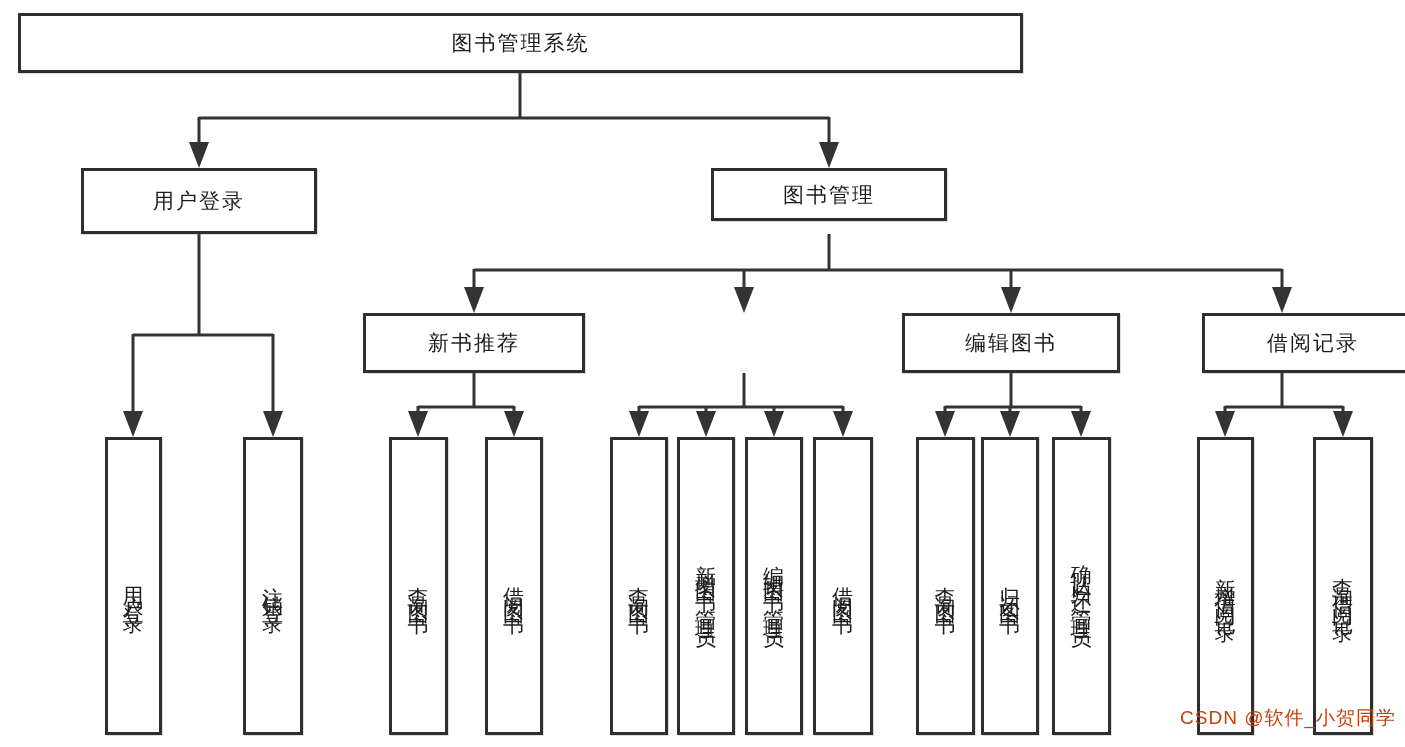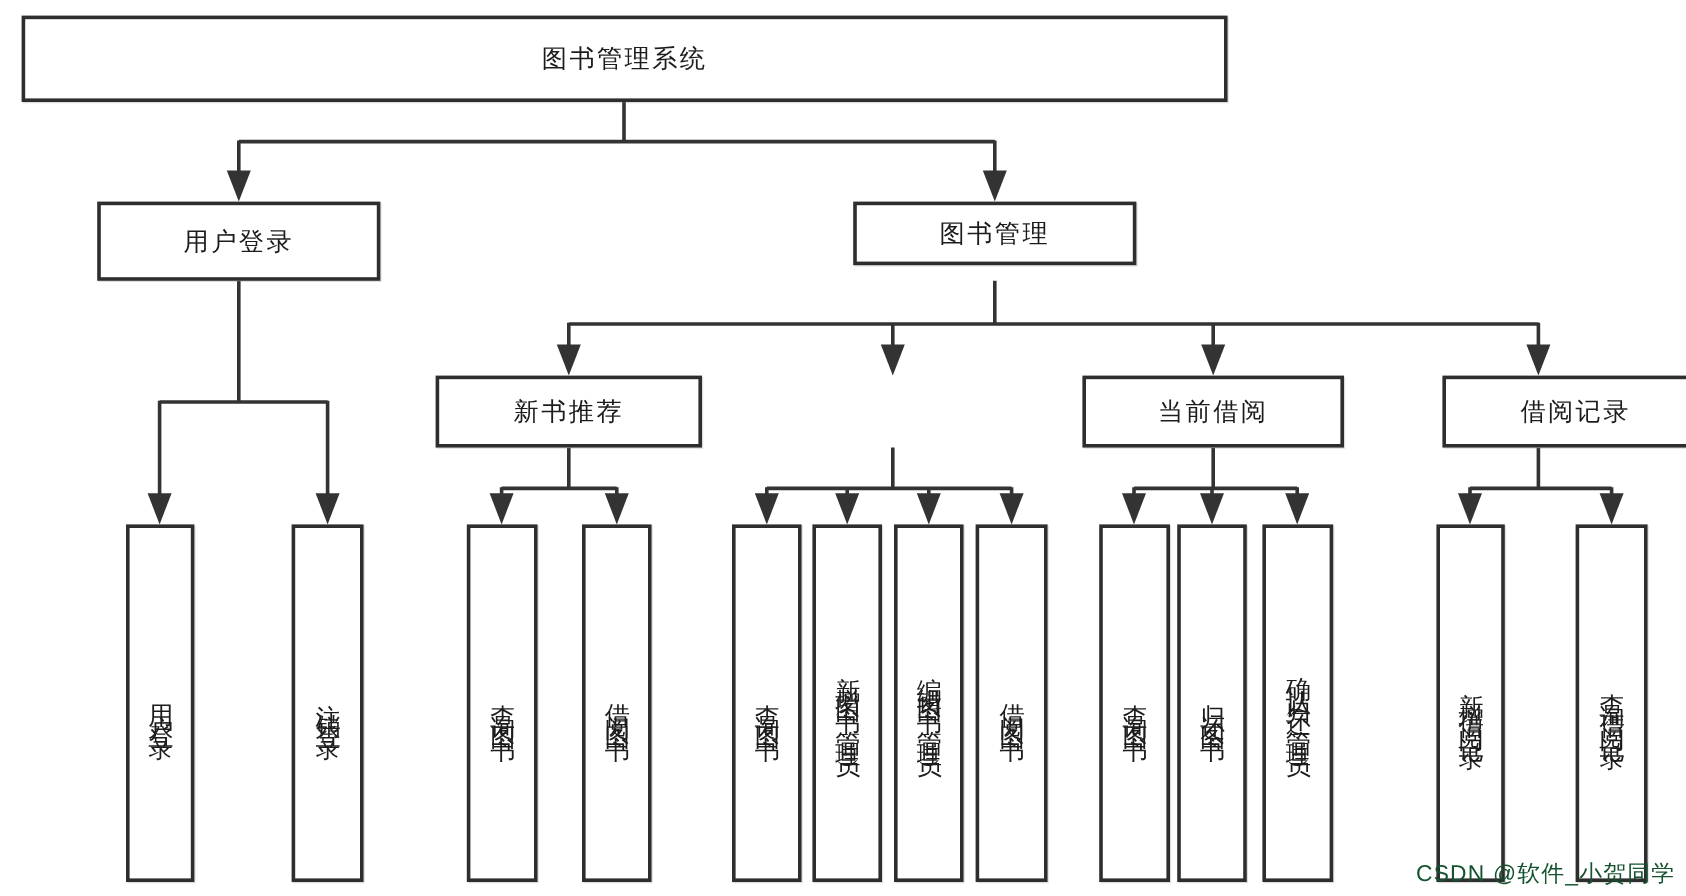--- a/index.html
+++ b/index.html
@@ -24,21 +24,21 @@
     text-align:center;
   }
   .leaf{
     writing-mode:vertical-rl;
     text-orientation:mixed;
     letter-spacing:9px;
     line-height:1;
     padding-top:4px;
   }
   
-  .n-root          {left:18px;  top:13px;  width:1005px; height:72px;}
+  .n-root          {left:18px;  top:13px;  width:1005px; height:60px;}
   .n-user-login    {left:81px;  top:168px; width:236px;  height:66px;}
   .n-book-mgmt     {left:711px; top:168px; width:236px;  height:53px;}
   .n-new-book      {left:363px; top:313px; width:222px;  height:60px;}
   .n-book-borrow   {left:633px; top:313px; width:222px;  height:60px;}
   .n-current-borrow{left:902px; top:313px; width:218px;  height:60px;}
   .n-borrow-records{left:1202px;top:313px; width:222px;  height:60px;}
   .leaf{top:437px;height:298px;}
   .n-leaf-user-login {left:105px; width:57px;}
   .n-leaf-logout     {left:243px; width:60px;}
   .n-nb-query        {left:389px; width:59px;}
@@ -47,23 +47,23 @@
   .n-bb-add          {left:677px; width:58px;}
   .n-bb-edit         {left:745px; width:58px;}
   .n-bb-borrow       {left:813px; width:60px;}
   .n-cb-query        {left:916px; width:59px;}
   .n-cb-return       {left:981px; width:58px;}
   .n-cb-confirm      {left:1052px;width:59px;}
   .n-br-add          {left:1197px;width:57px;}
   .n-br-query        {left:1313px;width:60px;}
   .watermark{
     position:absolute;
-    right:9px;bottom:6px;
+    right:9px;bottom:16px;
     font-size:19px;
-    color:#14532d;
+    color:#c2410c;
     letter-spacing:1px;
     white-space:nowrap;
   }
 </style>
 </head>
 <body>
 
 <div class="canvas">
 
   <svg class="connector-layer" width="1405" height="747" viewBox="0 0 1405 747" xmlns="http://www.w3.org/2000/svg">
@@ -98,21 +98,21 @@
       <polygon points="1333,411 1353,411 1343,437"></polygon>
     </g>
   </svg>
 
   <div class="box n-root">图书管理系统</div>
 
   <div class="box n-user-login">用户登录</div>
   <div class="box n-book-mgmt">图书管理</div>
 
   <div class="box n-new-book">新书推荐</div>
-  <div class="box n-current-borrow">当前借阅</div>
+  <div class="box n-current-borrow">编辑图书</div>
   <div class="box n-borrow-records">借阅记录</div>
 
   <div class="box leaf n-leaf-user-login">用户登录</div>
   <div class="box leaf n-leaf-logout">注销登录</div>
 
   <div class="box leaf n-nb-query">查询图书</div>
   <div class="box leaf n-nb-borrow">借阅图书</div>
 
   <div class="box leaf n-bb-query">查询图书</div>
   <div class="box leaf n-bb-add">新增图书（管理员）</div>

